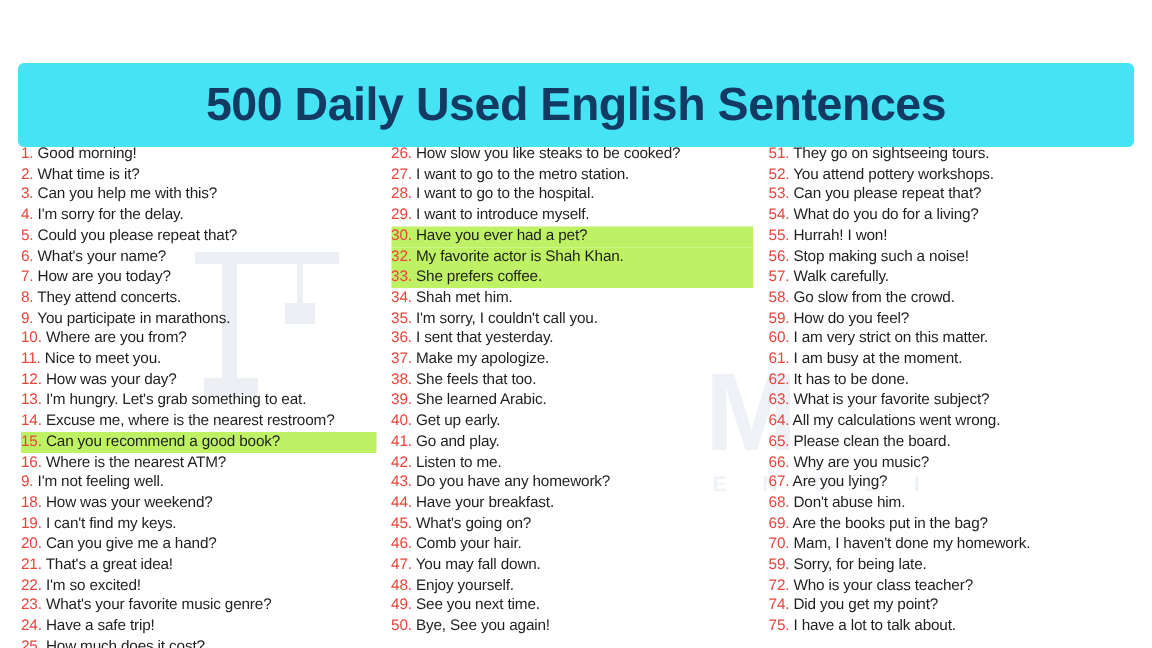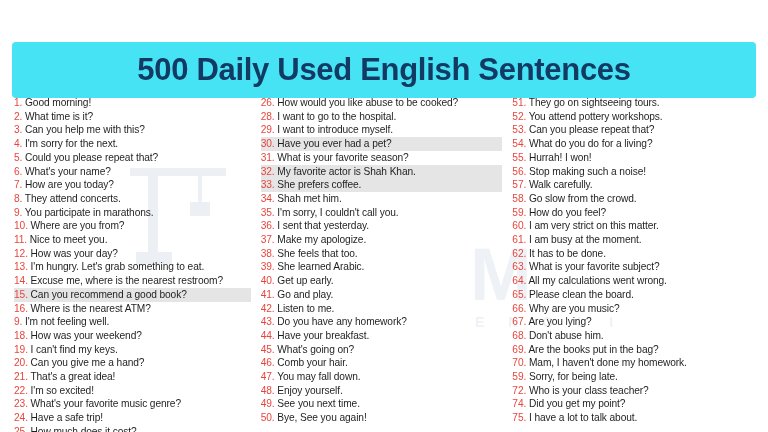--- a/index.html
+++ b/index.html
@@ -96,21 +96,21 @@
     color: #1b1b1b;
     letter-spacing: -0.1px;
   }
   .num {
     color: #e8453c;
   }
   .txt {
     color: #1f1f1f;
   }
   .hl {
-    background: #e5e5e5;
+    background: #bef264;
   }
 </style>
 </head>
 <body>
 
 <div class="page">
 
   <div class="title-band">
     <div class="title-text">500 Daily Used English Sentences</div>
   </div>
@@ -124,21 +124,21 @@
   </svg>
 
   <div class="watermark wm-letters">M</div>
   <div class="watermark wm-sub">E N G L I</div>
 
   <div class="columns">
     <div class="column col-1">
         <div class="line"><span class="num">1.</span><span class="txt"> Good morning!</span></div>
         <div class="line"><span class="num">2.</span><span class="txt"> What time is it?</span></div>
         <div class="line"><span class="num">3.</span><span class="txt"> Can you help me with this?</span></div>
-        <div class="line"><span class="num">4.</span><span class="txt"> I'm sorry for the next.</span></div>
+        <div class="line"><span class="num">4.</span><span class="txt"> I'm sorry for the delay.</span></div>
         <div class="line"><span class="num">5.</span><span class="txt"> Could you please repeat that?</span></div>
         <div class="line"><span class="num">6.</span><span class="txt"> What's your name?</span></div>
         <div class="line"><span class="num">7.</span><span class="txt"> How are you today?</span></div>
         <div class="line"><span class="num">8.</span><span class="txt"> They attend concerts.</span></div>
         <div class="line"><span class="num">9.</span><span class="txt"> You participate in marathons.</span></div>
         <div class="line"><span class="num">10.</span><span class="txt"> Where are you from?</span></div>
         <div class="line"><span class="num">11.</span><span class="txt"> Nice to meet you.</span></div>
         <div class="line"><span class="num">12.</span><span class="txt"> How was your day?</span></div>
         <div class="line"><span class="num">13.</span><span class="txt"> I'm hungry. Let's grab something to eat.</span></div>
         <div class="line"><span class="num">14.</span><span class="txt"> Excuse me, where is the nearest restroom?</span></div>
@@ -148,25 +148,25 @@
         <div class="line"><span class="num">18.</span><span class="txt"> How was your weekend?</span></div>
         <div class="line"><span class="num">19.</span><span class="txt"> I can't find my keys.</span></div>
         <div class="line"><span class="num">20.</span><span class="txt"> Can you give me a hand?</span></div>
         <div class="line"><span class="num">21.</span><span class="txt"> That's a great idea!</span></div>
         <div class="line"><span class="num">22.</span><span class="txt"> I'm so excited!</span></div>
         <div class="line"><span class="num">23.</span><span class="txt"> What's your favorite music genre?</span></div>
         <div class="line"><span class="num">24.</span><span class="txt"> Have a safe trip!</span></div>
         <div class="line"><span class="num">25.</span><span class="txt"> How much does it cost?</span></div>
       </div>
     <div class="column col-2">
-        <div class="line"><span class="num">26.</span><span class="txt"> How would you like abuse to be cooked?</span></div>
+        <div class="line"><span class="num">26.</span><span class="txt"> How slow you like steaks to be cooked?</span></div>
+        <div class="line"><span class="num">27.</span><span class="txt"> I want to go to the metro station.</span></div>
         <div class="line"><span class="num">28.</span><span class="txt"> I want to go to the hospital.</span></div>
         <div class="line"><span class="num">29.</span><span class="txt"> I want to introduce myself.</span></div>
         <div class="line hl"><span class="num">30.</span><span class="txt"> Have you ever had a pet?</span></div>
-        <div class="line"><span class="num">31.</span><span class="txt"> What is your favorite season?</span></div>
         <div class="line hl"><span class="num">32.</span><span class="txt"> My favorite actor is Shah Khan.</span></div>
         <div class="line hl"><span class="num">33.</span><span class="txt"> She prefers coffee.</span></div>
         <div class="line"><span class="num">34.</span><span class="txt"> Shah met him.</span></div>
         <div class="line"><span class="num">35.</span><span class="txt"> I'm sorry, I couldn't call you.</span></div>
         <div class="line"><span class="num">36.</span><span class="txt"> I sent that yesterday.</span></div>
         <div class="line"><span class="num">37.</span><span class="txt"> Make my apologize.</span></div>
         <div class="line"><span class="num">38.</span><span class="txt"> She feels that too.</span></div>
         <div class="line"><span class="num">39.</span><span class="txt"> She learned Arabic.</span></div>
         <div class="line"><span class="num">40.</span><span class="txt"> Get up early.</span></div>
         <div class="line"><span class="num">41.</span><span class="txt"> Go and play.</span></div>

